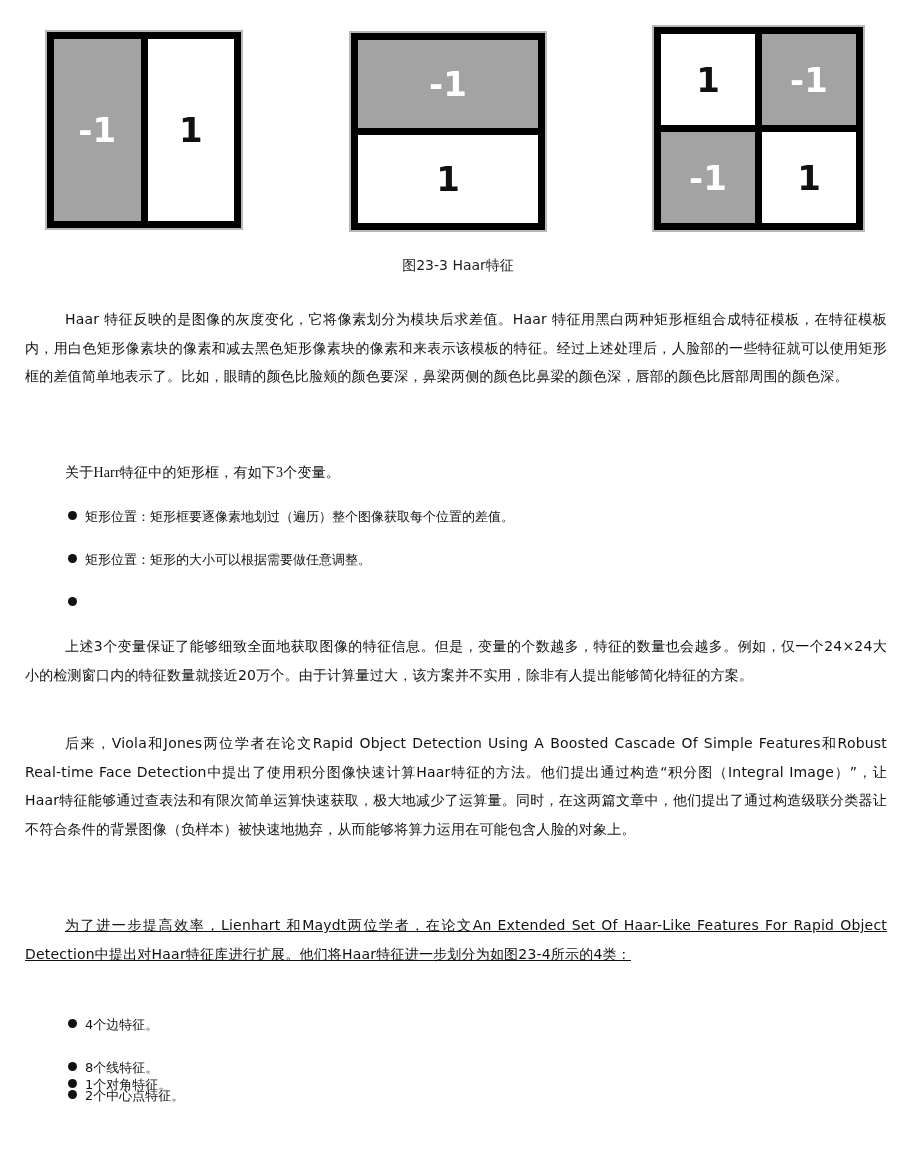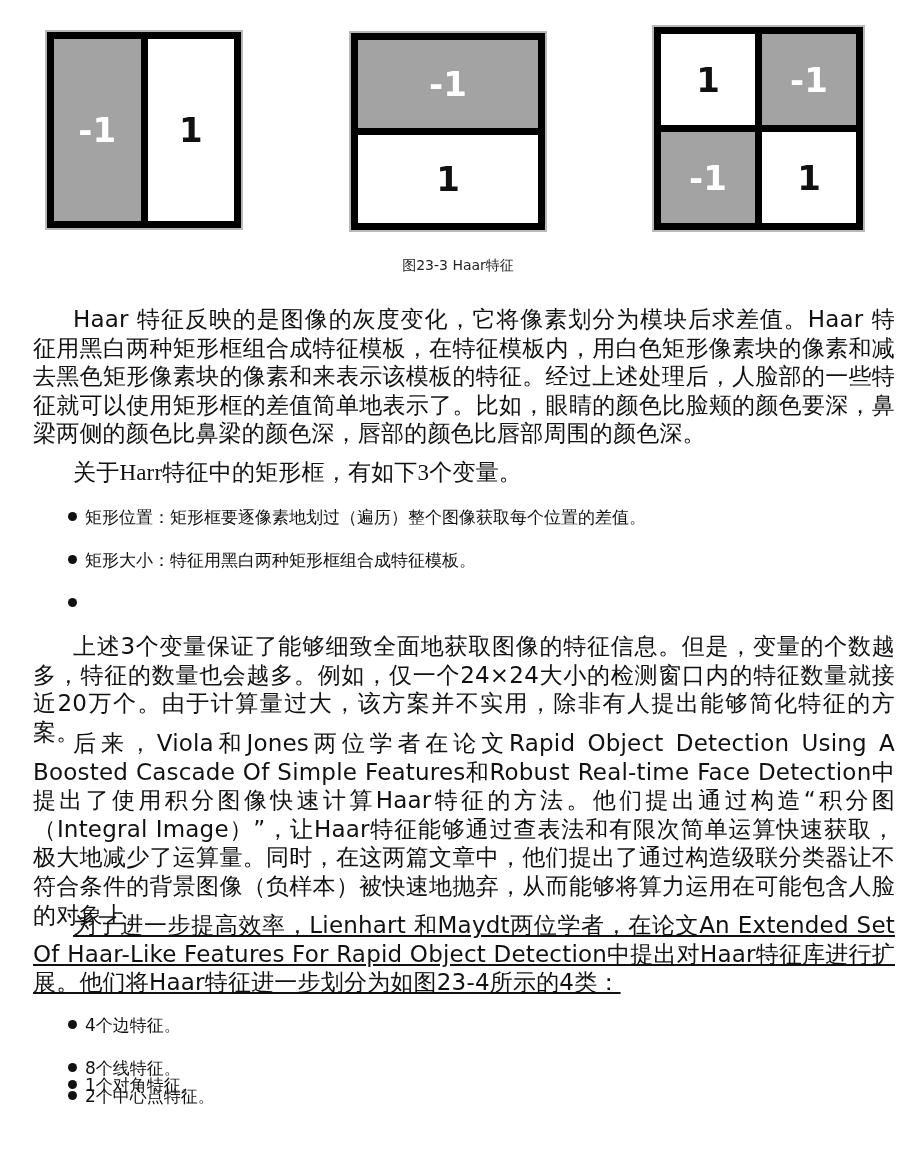--- a/index.html
+++ b/index.html
@@ -32,28 +32,28 @@
     #haar-line { left: 351px; top: 33px; width: 194px; height: 197px;
       grid-template-columns: 1fr; grid-template-rows: 1fr 1fr; }
     #haar-diag { left: 654px; top: 27px; width: 209px; height: 203px;
       grid-template-columns: 1fr 1fr; grid-template-rows: 1fr 1fr; }
 
     .caption {
       position: absolute; left: 0; width: 916px; top: 257px;
       text-align: center; font-size: 14px; color: #222;
     }
     .text {
-      position: absolute; left: 33px; width: 862px;
-      font-size: 23px; line-height: 28.6px;
+      position: absolute; left: 25px; width: 862px;
+      font-size: 14px; line-height: 28.6px;
       text-align: justify;
       letter-spacing: 0.2px;
     }
     .indent { text-indent: 40px; }
     .bullet {
-      position: absolute; left: 68px; font-size: 17px; line-height: 28px;
+      position: absolute; left: 68px; font-size: 13px; line-height: 28px;
       white-space: nowrap;
     }
     .bullet .dot { display: inline-block; width: 9px; height: 9px; border-radius: 50%;
       background: #111; margin-right: 8px; vertical-align: middle; position: relative; top: -2px; }
   </style>
 </head>
 <body>
 
 <div class="figure">
   <div class="haar" id="haar-edge">
@@ -75,21 +75,21 @@
 <div class="caption">图23-3 Haar特征</div>
 
 <p class="text indent" style="top:305px; margin:0;">Haar 特征反映的是图像的灰度变化，它将像素划分为模块后求差值。Haar 特征用黑白两种矩形框组合成特征模板，在特征模板内，用白色矩形像素块的像素和减去黑色矩形像素块的像素和来表示该模板的特征。经过上述处理后，人脸部的一些特征就可以使用矩形框的差值简单地表示了。比如，眼睛的颜色比脸颊的颜色要深，鼻梁两侧的颜色比鼻梁的颜色深，唇部的颜色比唇部周围的颜色深。</p>
 
 <p class="text indent" style="top:459px; margin:0;font-family:Liberation Serif, serif;">关于Harr特征中的矩形框，有如下3个变量。</p>
 
 <div class="bullet" style="top:503px;">
   <span class="dot"></span><span>矩形位置：矩形框要逐像素地划过（遍历）整个图像获取每个位置的差值。</span>
 </div>
 <div class="bullet" style="top:546px;">
-  <span class="dot"></span><span>矩形大小：特征用黑白两种矩形框组合成特征模板。</span>
+  <span class="dot"></span><span>矩形位置：矩形的大小可以根据需要做任意调整。</span>
 </div>
 <div class="bullet" style="top:589px;">
   <span class="dot"></span>
 </div>
 
 <p class="text indent" style="top:632px; margin:0;">上述3个变量保证了能够细致全面地获取图像的特征信息。但是，变量的个数越多，特征的数量也会越多。例如，仅一个24×24大小的检测窗口内的特征数量就接近20万个。由于计算量过大，该方案并不实用，除非有人提出能够简化特征的方案。</p>
 
 <p class="text indent" style="top:729px; margin:0;">后来，Viola和Jones两位学者在论文Rapid Object Detection Using A Boosted Cascade Of Simple Features和Robust Real-time Face Detection中提出了使用积分图像快速计算Haar特征的方法。他们提出通过构造“积分图（Integral Image）”，让Haar特征能够通过查表法和有限次简单运算快速获取，极大地减少了运算量。同时，在这两篇文章中，他们提出了通过构造级联分类器让不符合条件的背景图像（负样本）被快速地抛弃，从而能够将算力运用在可能包含人脸的对象上。</p>
 
 <p class="text indent" style="top:911px; margin:0;text-decoration:underline;">为了进一步提高效率，Lienhart 和Maydt两位学者，在论文An Extended Set Of Haar-Like Features For Rapid Object Detection中提出对Haar特征库进行扩展。他们将Haar特征进一步划分为如图23-4所示的4类：</p>

